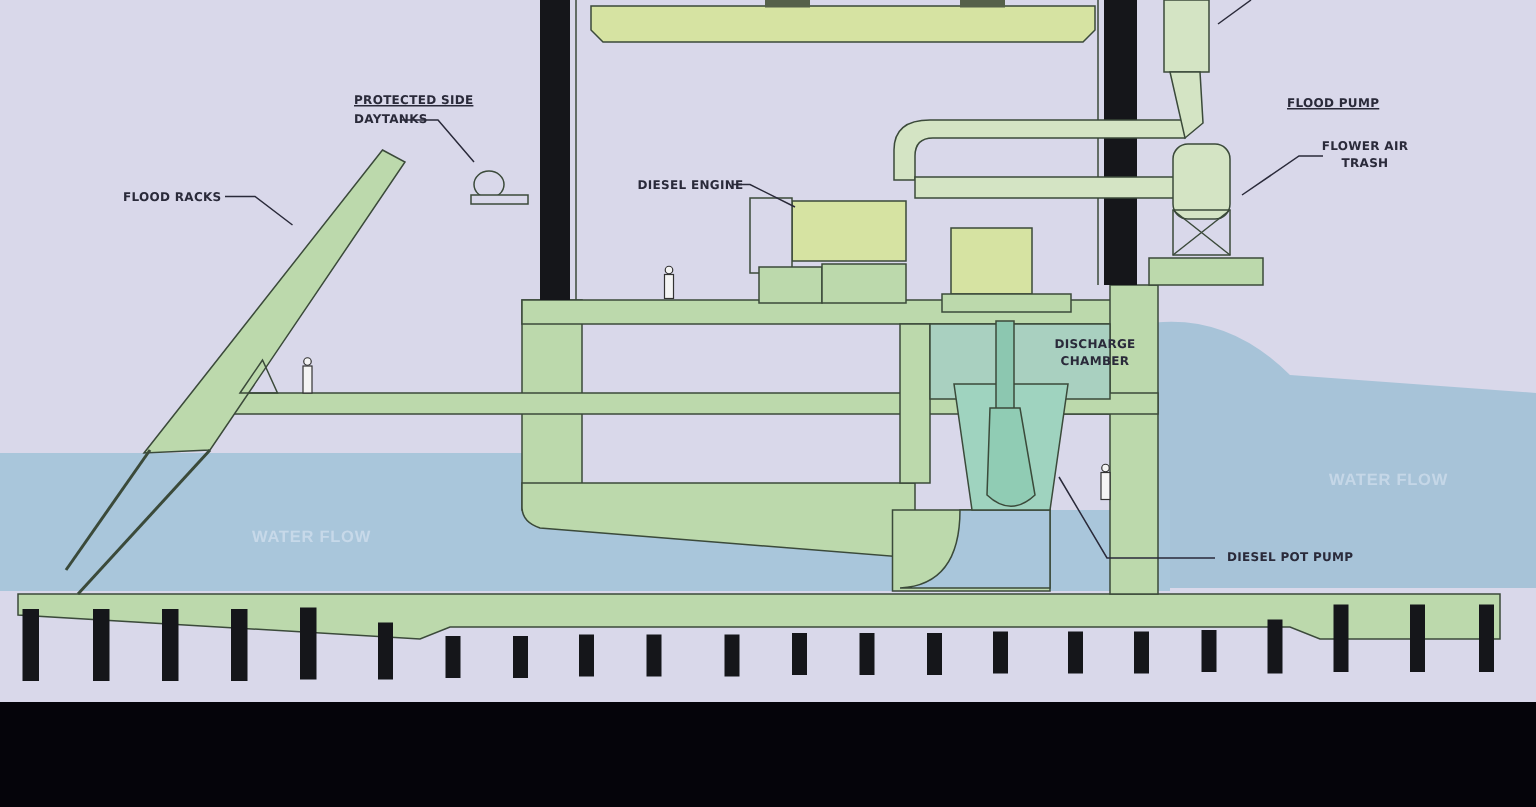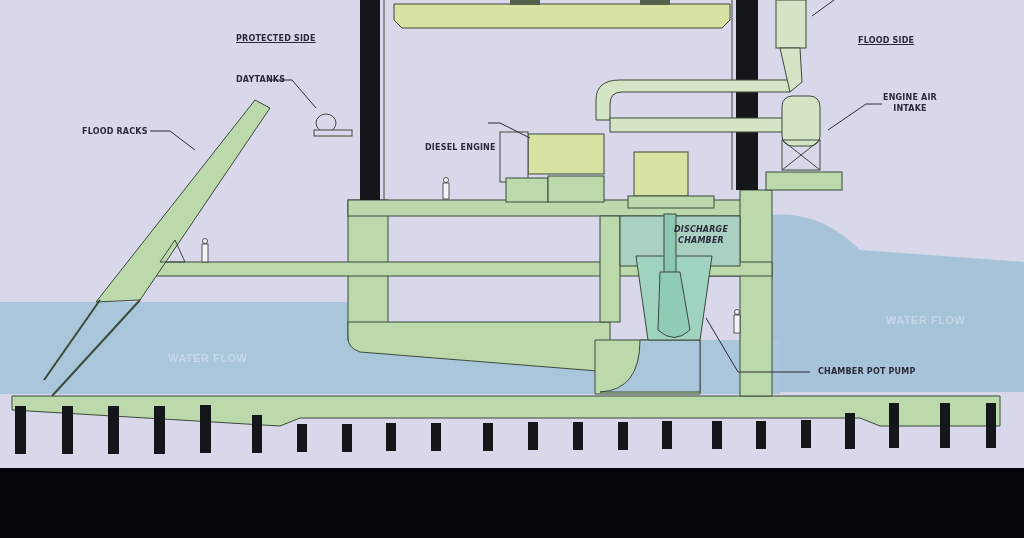--- a/index.html
+++ b/index.html
@@ -3,21 +3,21 @@
 <meta charset="utf-8">
 <style>
   html, body { margin: 0; padding: 0; background: #05040a; }
   body { width: 1024px; height: 538px; overflow: hidden; position: relative; font-family: "Liberation Sans", sans-serif; }
   #stage { position: absolute; left: 0; top: 0; width: 1024px; height: 538px; }
   .label {
     position: absolute; font-family: "DejaVu Sans", sans-serif; font-weight: bold;
     font-size: 8px; color: #2a2a3a; letter-spacing: 0.2px; line-height: 11px; text-align: center;
     white-space: nowrap;
   }
-  .label.underline { text-decoration: underline; }
+  .label.underline { text-decoration: underline; margin-top: 28px; }
   .water-label {
     position: absolute; font-family: Liberation Sans, sans-serif; font-weight: bold;
     font-size: 11px; color: rgba(235,240,250,0.45); letter-spacing: 0.5px; white-space: nowrap;
   }
 </style>
 </head>
 <body>
 
 <div id="stage">
   <svg width="1024" height="538" viewBox="0 0 1024 538" xmlns="http://www.w3.org/2000/svg">
@@ -145,29 +145,29 @@
       <path d="M150 131 L 170 131 L 195 150"></path>
       <path d="M488 123 L 500 123 L 530 138"></path>
       <path d="M882 104 L 866 104 L 828 130"></path>
       <path d="M834 0 L 812 16"></path>
       <path d="M810 372 L 738 372 L 706 318"></path>
     </g>
   </svg>
 
   
   <div class="label underline" style="left:236px;top:33px;">PROTECTED SIDE</div>
-  <div class="label underline" style="left:858px;top:35px;">FLOOD SIDE</div>
+  <div class="label underline" style="left:858px;top:35px;">FLOOD PUMP</div>
   <div class="label" style="left:216px;top:74px;padding-left:20px;">DAYTANKS</div>
   <div class="label" style="left:82px;top:126px;">FLOOD RACKS</div>
-  <div class="label" style="left:425px;top:118px;margin-top:24px;">DIESEL ENGINE</div>
+  <div class="label" style="left:425px;top:118px;">DIESEL ENGINE</div>
   <div style="position:absolute;left:880px;top:92px;width:60px;">
-    <div class="label" style="position:static;">ENGINE AIR</div>
-    <div class="label" style="position:static;">INTAKE</div>
+    <div class="label" style="position:static;">FLOWER AIR</div>
+    <div class="label" style="position:static;">TRASH</div>
   </div>
-  <div style="position:absolute;left:671px;top:224px;width:60px;font-style:italic;">
+  <div style="position:absolute;left:700px;top:224px;width:60px;">
     <div class="label" style="position:static;">DISCHARGE</div>
     <div class="label" style="position:static;text-align:center;">CHAMBER</div>
   </div>
-  <div class="label" style="left:818px;top:366px;">CHAMBER POT PUMP</div>
+  <div class="label" style="left:818px;top:366px;">DIESEL POT PUMP</div>
 
   <div class="water-label" style="left:168px;top:352px;">WATER FLOW</div>
   <div class="water-label" style="left:886px;top:314px;">WATER FLOW</div>
 </div>
 
 </body></html>

